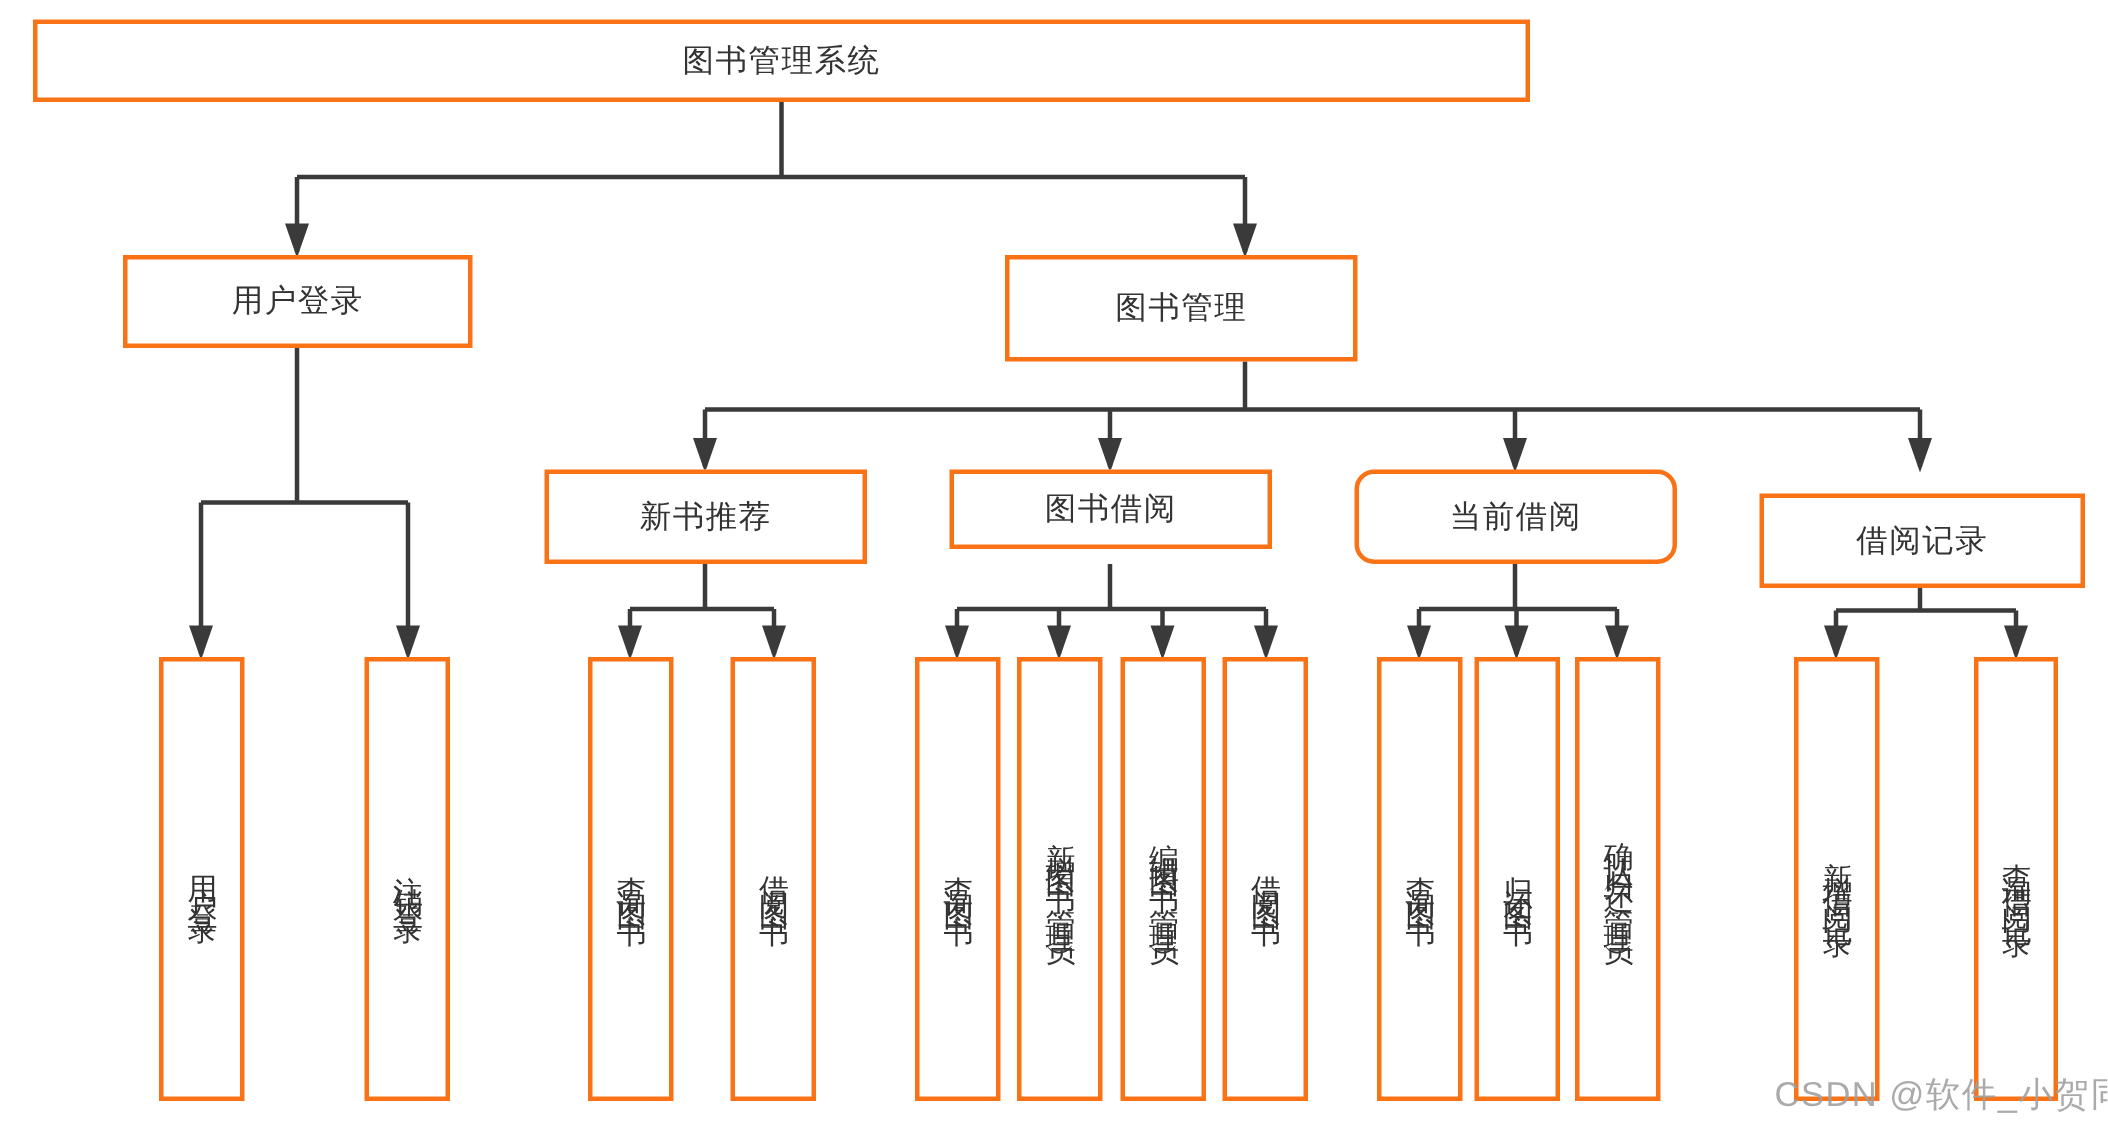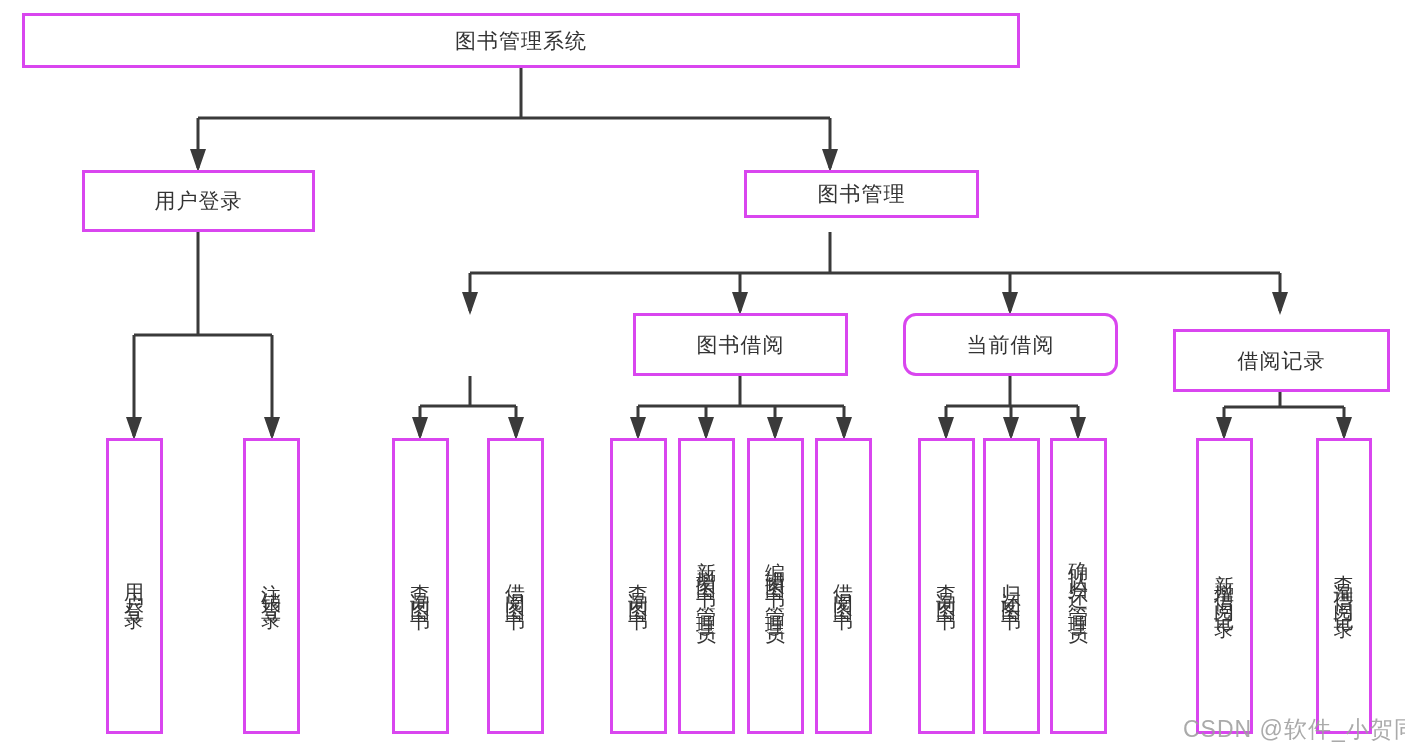--- a/index.html
+++ b/index.html
@@ -20,21 +20,21 @@
     left: 0;
     top: 0;
     width: 1405px;
     height: 747px;
     pointer-events: none;
   }
   .node {
     position: absolute;
     box-sizing: border-box;
     background: #ffffff;
-    border: 3px solid #d946ef;
+    border: 3px solid #f97316;
     color: #333333;
     display: flex;
     align-items: center;
     justify-content: center;
     text-align: center;
   }
   .hbox {
     font-size: 21px;
     letter-spacing: 1px;
     line-height: 1.2;
@@ -79,23 +79,24 @@
       M134 440 l-8 -23 h16 z  M272 440 l-8 -23 h16 z
       M420 440 l-8 -23 h16 z  M516 440 l-8 -23 h16 z
       M638 440 l-8 -23 h16 z  M706 440 l-8 -23 h16 z  M775 440 l-8 -23 h16 z  M844 440 l-8 -23 h16 z
       M946 440 l-8 -23 h16 z  M1011 440 l-8 -23 h16 z  M1078 440 l-8 -23 h16 z
       M1224 440 l-8 -23 h16 z M1344 440 l-8 -23 h16 z"></path>
   </svg>
 
   <div class="node hbox" style="left:22px; top:13px; width:998px; height:55px;">图书管理系统</div>
 
   <div class="node hbox" style="left:82px; top:170px; width:233px; height:62px;">用户登录</div>
-  <div class="node hbox" style="left:744px; top:170px; width:235px; height:48px;">图书管理</div>
+  <div class="node hbox" style="left:670px; top:170px; width:235px; height:71px;">图书管理</div>
 
-  <div class="node hbox" style="left:633px; top:313px; width:215px; height:63px;">图书借阅</div>
+  <div class="node hbox" style="left:363px; top:313px; width:215px; height:63px;">新书推荐</div>
+  <div class="node hbox" style="left:633px; top:313px; width:215px; height:53px;">图书借阅</div>
   <div class="node hbox" style="left:903px; top:313px; width:215px; height:63px;border-radius:13px;">当前借阅</div>
   <div class="node hbox" style="left:1173px; top:329px; width:217px; height:63px;">借阅记录</div>
 
   <div class="node vbox" style="left:106px;">用户登录</div>
   <div class="node vbox" style="left:243px;">注销登录</div>
 
   <div class="node vbox" style="left:392px;">查询图书</div>
   <div class="node vbox" style="left:487px;">借阅图书</div>
 
   <div class="node vbox" style="left:610px;">查询图书</div>

